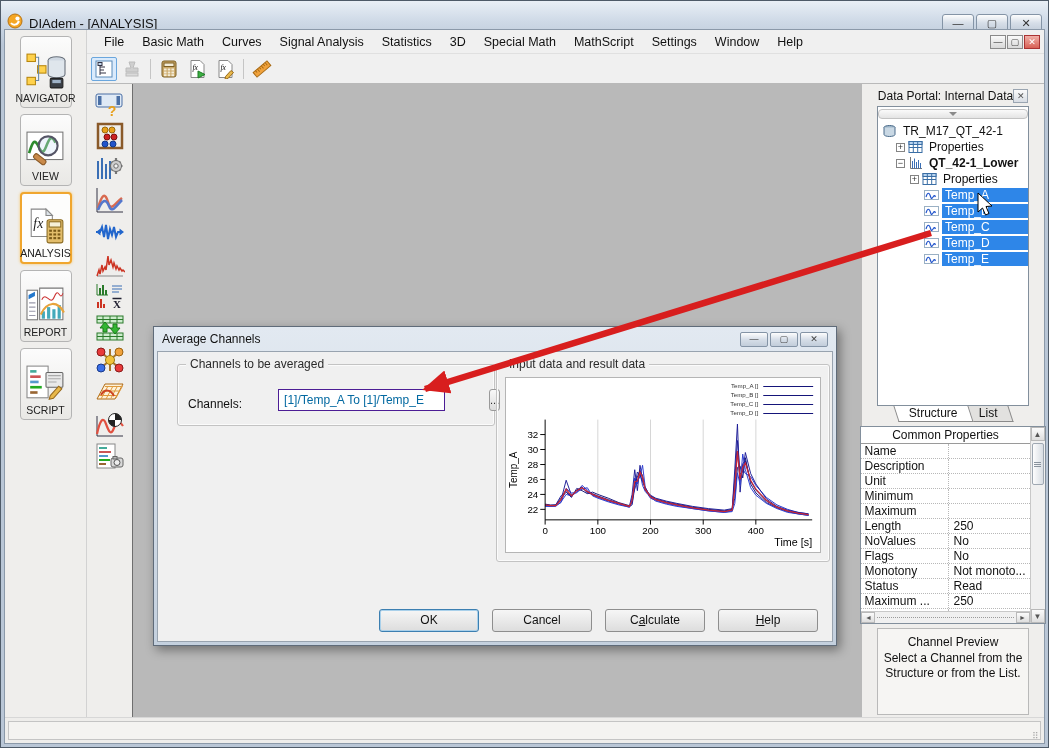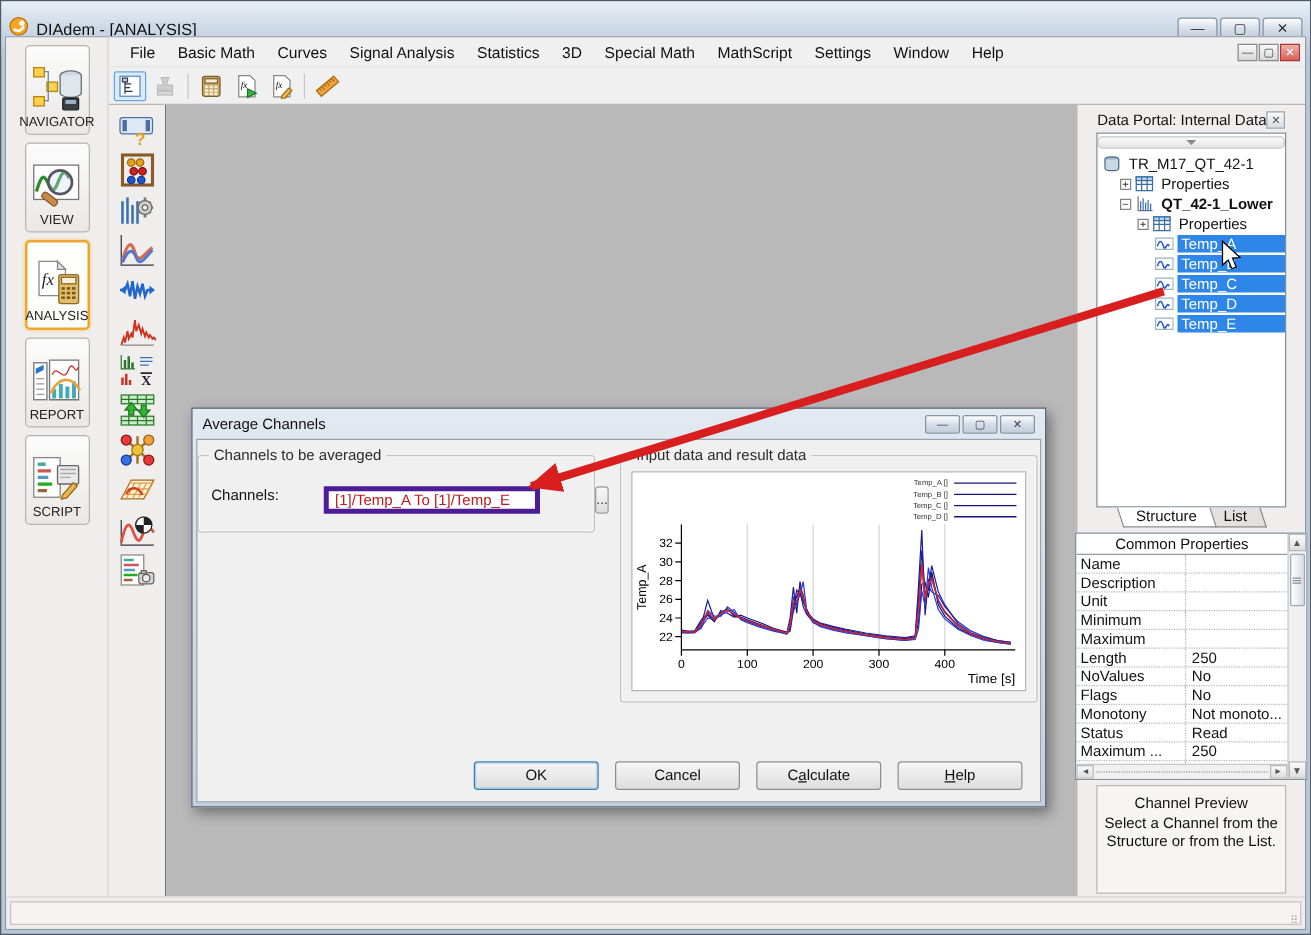--- a/index.html
+++ b/index.html
@@ -116,24 +116,24 @@
   .dlg-controls{ margin-left:auto; display:flex; gap:2px; }
   .dlg-btnc{ width:28px; height:15px; border:1px solid #8494a6; border-radius:2px; font-size:9px;
     line-height:13px; text-align:center; color:#444;
     background:linear-gradient(#fdfdfd,#d6dee8 50%,#c2cdda); }
   .dlg-body{ position:absolute; left:3px; right:3px; top:24px; bottom:3px; background:#f0f0f0;
     border:1px solid #98a3af; }
   .groupbox{ position:absolute; border:1px solid #c3c3c3; border-radius:3px;
     box-shadow:inset 0 0 0 1px #fbfbfb; }
   .grouplabel{ position:absolute; top:-8px; left:8px; background:#f0f0f0; padding:0 4px;
     font-size:12px; color:#2b2b2b; }
-  .channels-row{ display:flex; align-items:flex-start; padding:24px 10px 12px 10px;gap:36px; }
+  .channels-row{ display:flex; align-items:flex-end; padding:24px 10px 12px 10px;gap:36px; }
   .channels-row .clabel{ font-size:12px; color:#111; width:84px; }
-  .cinput{ flex:1; height:22px; border:4px solid #4c1d95; background:#fff; font-size:12px;
-    padding:0 5px; font-family:"Liberation Sans",sans-serif; color:#b91c1c; }
+  .cinput{ flex:1; height:22px; border:1px solid #4c1d95; background:#fff; font-size:12px;
+    padding:0 5px; font-family:"Liberation Sans",sans-serif; color:#0369a1; }
   .browse-btn{ width:26px; height:22px; margin-left:8px; border:1px solid #9a9a9a; border-radius:3px;
     background:linear-gradient(#f8f8f8,#dcdcdc); font-size:11px; color:#333; line-height:20px;
     text-align:center; }
   .chartbox{ position:absolute; left:8px; right:8px; top:12px; bottom:8px; background:#fff;
     border:1px solid #b5b5b5; }
   .dlg-buttons{ position:absolute; right:14px; bottom:9px; display:flex; gap:13px; }
   .dlg-btn{ width:100px; height:23px; border:1px solid #8e8e8e; border-radius:3px; font-size:12px;
     color:#111; background:linear-gradient(#f6f6f6,#dddddd); text-align:center; line-height:21px; }
   .dlg-btn.primary{ border:1px solid #3c7fb1; box-shadow:0 0 0 1px #a9d0ea inset; }
   
@@ -610,21 +610,21 @@
   <div class="dialog">
     <div class="dlg-title">
       <span>Average Channels</span>
       <span class="dlg-controls">
         <span class="dlg-btnc">—</span>
         <span class="dlg-btnc">▢</span>
         <span class="dlg-btnc">✕</span>
       </span>
     </div>
     <div class="dlg-body">
-      <div class="groupbox" style="left:0; top:12px; width:318px; height:62px;">
+      <div class="groupbox" style="left:19px; top:12px; width:318px; height:62px;">
         <span class="grouplabel">Channels to be averaged</span>
         <div class="channels-row">
           <span class="clabel">Channels:</span>
           <input class="cinput" value="[1]/Temp_A To [1]/Temp_E" style="">
           <span class="browse-btn">...</span>
         </div>
       </div>
       <div class="groupbox" style="left:338px; top:12px; width:334px; height:198px;">
         <span class="grouplabel">Input data and result data</span>
         <div class="chartbox">

